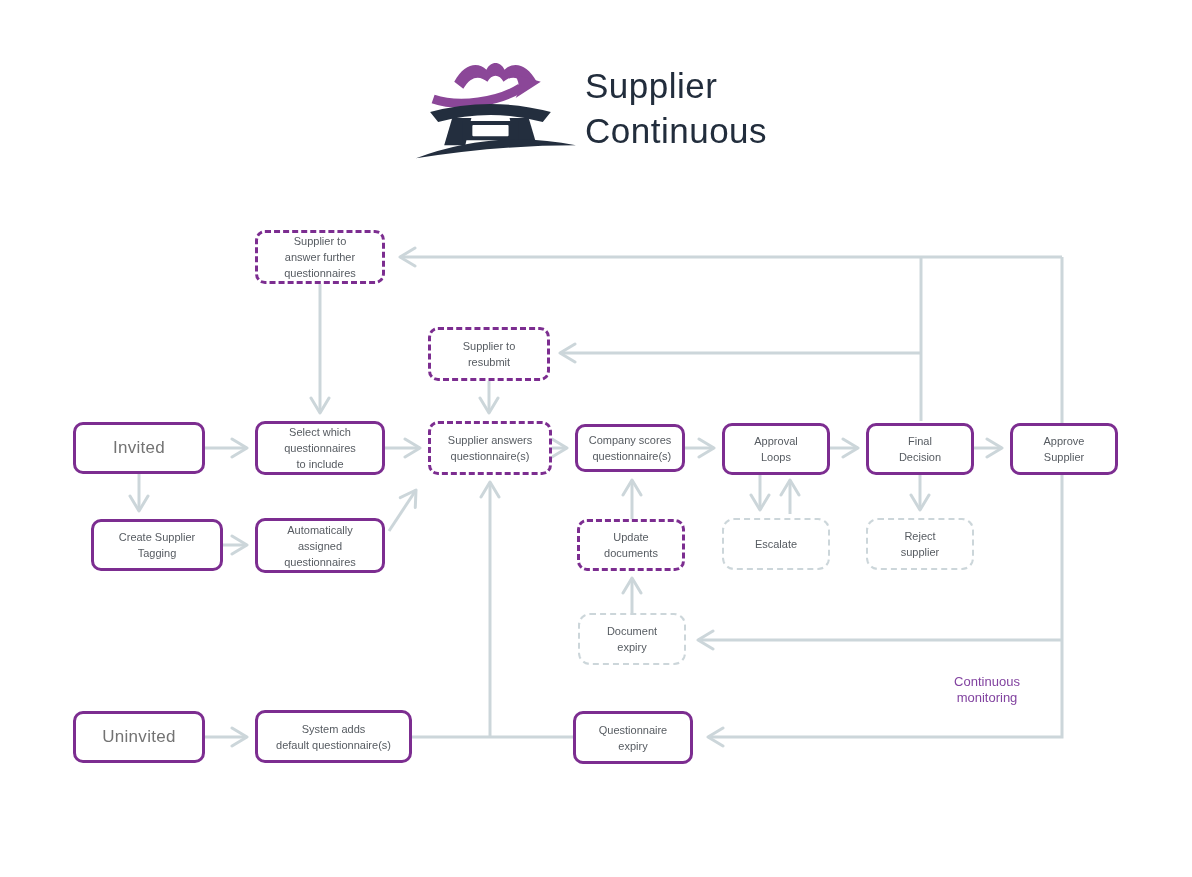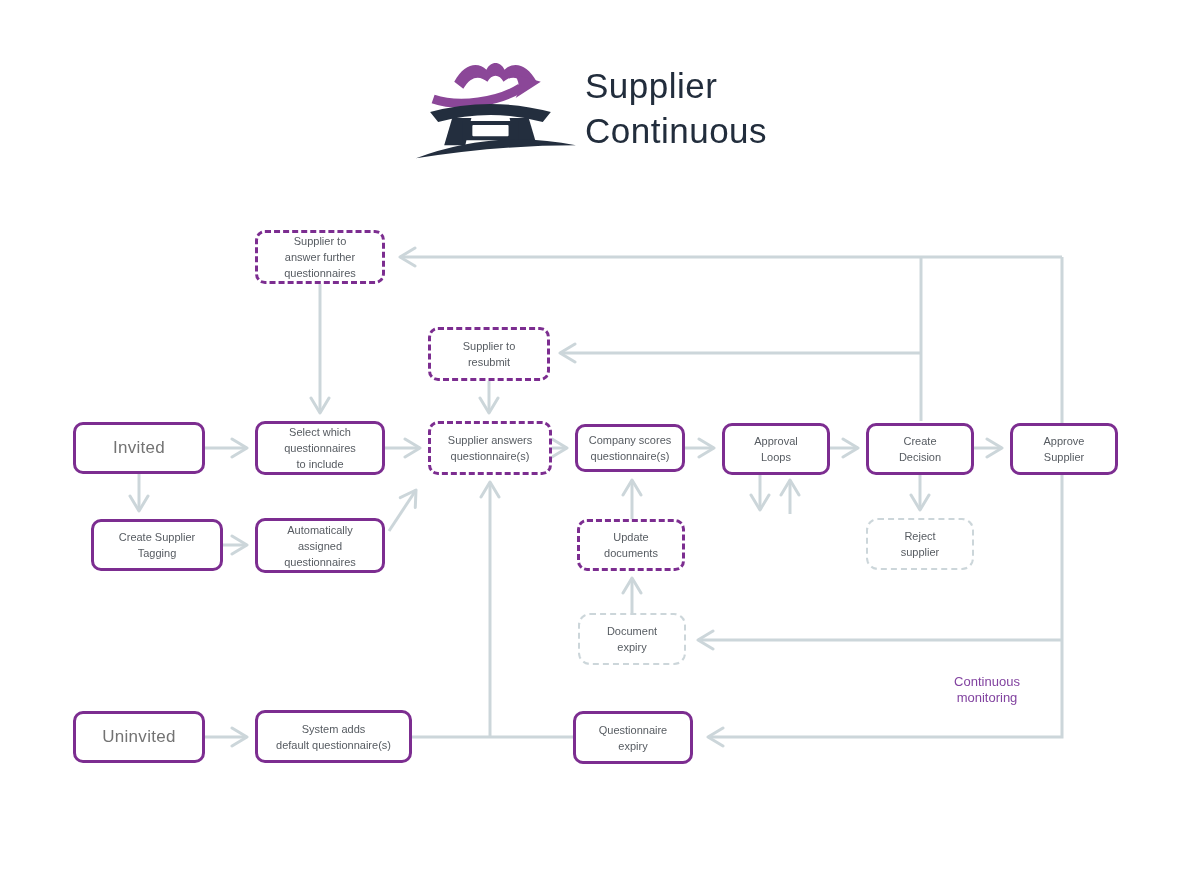--- a/index.html
+++ b/index.html
@@ -103,36 +103,37 @@
 questionnaires</div>
   <div class="node dashp" style="left:428px;top:327px;width:122px;height:54px;">Supplier to
 resubmit</div>
 
   <div class="node solid entry" style="left:73px;top:422px;width:132px;height:52px;">Invited</div>
   <div class="node solid" style="left:255px;top:421px;width:130px;height:54px;">Select which
 questionnaires
 to include</div>
   <div class="node dashp" style="left:428px;top:421px;width:124px;height:54px;">Supplier answers
 questionnaire(s)</div>
-  <div class="node solid" style="left:575px;top:424px;width:110px;height:48px;">Company scores
+  <div class="node solid" style="left:575px;top:424px;width:110px;height:48px;text-align:right;">Company scores
 questionnaire(s)</div>
   <div class="node solid" style="left:722px;top:423px;width:108px;height:52px;">Approval
 Loops</div>
-  <div class="node solid" style="left:866px;top:423px;width:108px;height:52px;">Create
+  <div class="node solid" style="left:866px;top:423px;width:108px;height:52px;">Final
 Decision</div>
   <div class="node solid" style="left:1010px;top:423px;width:108px;height:52px;">Approve
 Supplier</div>
 
   <div class="node solid" style="left:73px;top:519px;width:132px;height:52px;margin-left:18px;">Create Supplier
 Tagging</div>
   <div class="node solid" style="left:255px;top:518px;width:130px;height:55px;">Automatically
 assigned
 questionnaires</div>
   <div class="node dashp" style="left:577px;top:519px;width:108px;height:52px;">Update
 documents</div>
+  <div class="node dashg" style="left:722px;top:518px;width:108px;height:52px;">Escalate</div>
   <div class="node dashg" style="left:866px;top:518px;width:108px;height:52px;">Reject
 supplier</div>
 
   <div class="node dashg" style="left:578px;top:613px;width:108px;height:52px;">Document
 expiry</div>
 
   <div class="node solid entry" style="left:73px;top:711px;width:132px;height:52px;">Uninvited</div>
   <div class="node solid" style="left:255px;top:710px;width:157px;height:53px;padding:0;">System adds
 default questionnaire(s)</div>
   <div class="node solid" style="left:573px;top:711px;width:120px;height:53px;">Questionnaire

